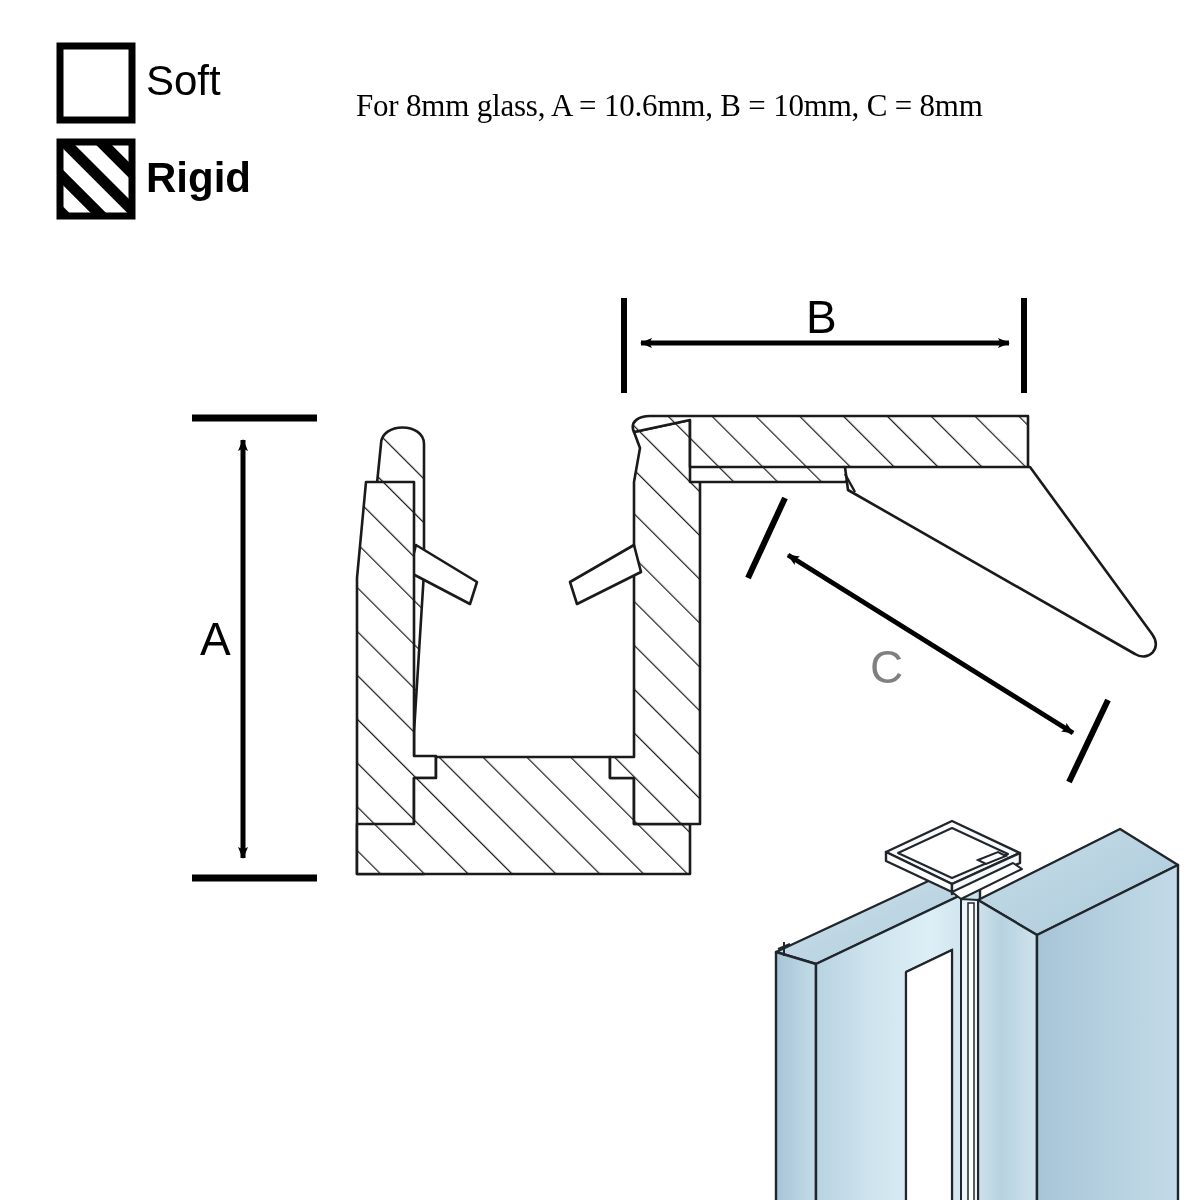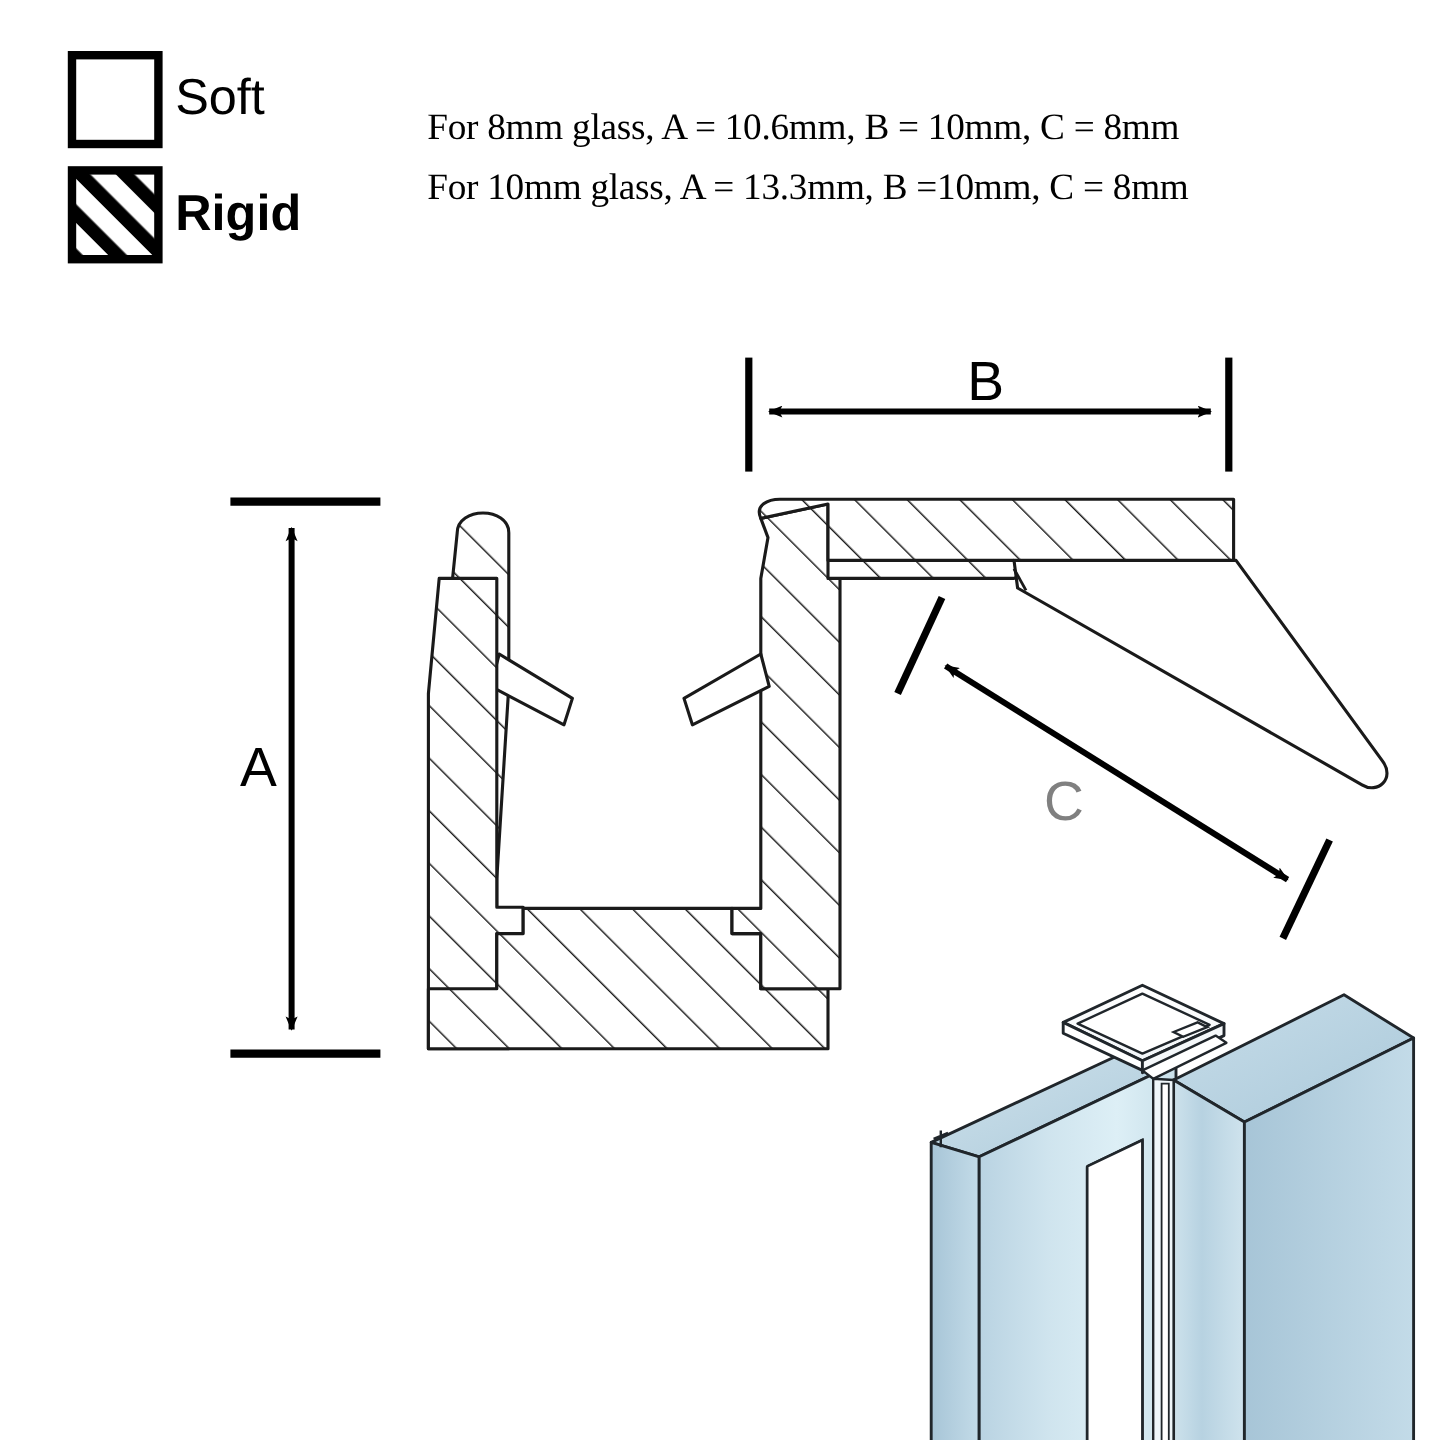--- a/index.html
+++ b/index.html
@@ -267,21 +267,20 @@
     </g>
 
   </svg>
 
   <div class="txt legend-label" style="left:146px; top:48px;">Soft</div>
 
   <div class="txt legend-label" style="left:146px; top:145px;font-weight:bold;">Rigid</div>
 
   <div class="txt spec-line" style="left:356px; top:78px;">For 8mm glass, A = 10.6mm, B = 10mm, C = 8mm</div>
 
-  <div class="txt spec-line" style="left:356px; top:128px;">For 10mm glass, A = 13.3mm, B =10mm, C = 8mm</div>
 
   <div class="txt dim-label" style="left:806px; top:278px;">B</div>
 
   <div class="txt dim-label" style="left:200px; top:600px;">A</div>
 
   <div class="txt dim-label-c" style="left:870px; top:628px;">C</div>
 
 </div>
 
 </body></html>

